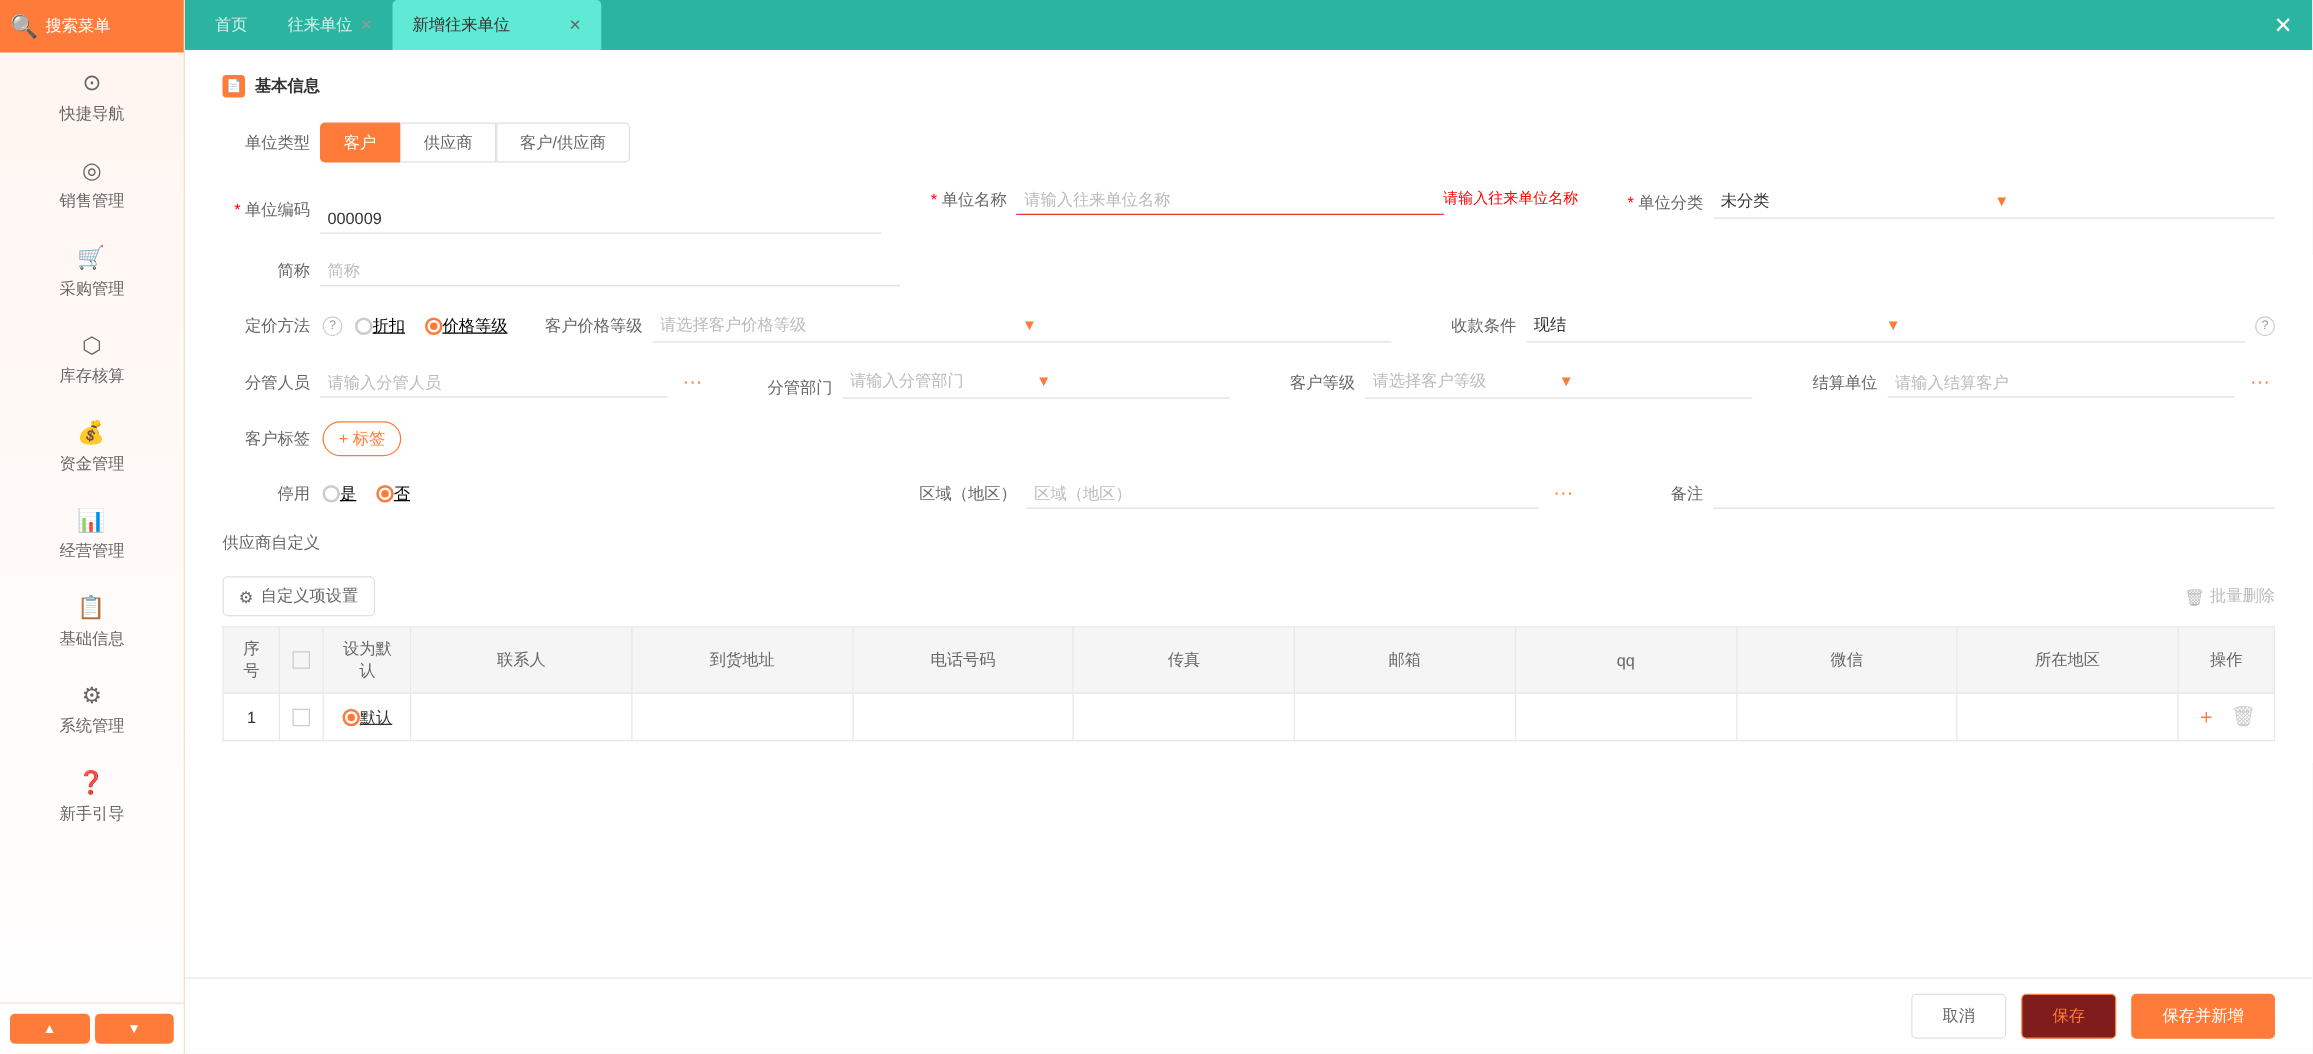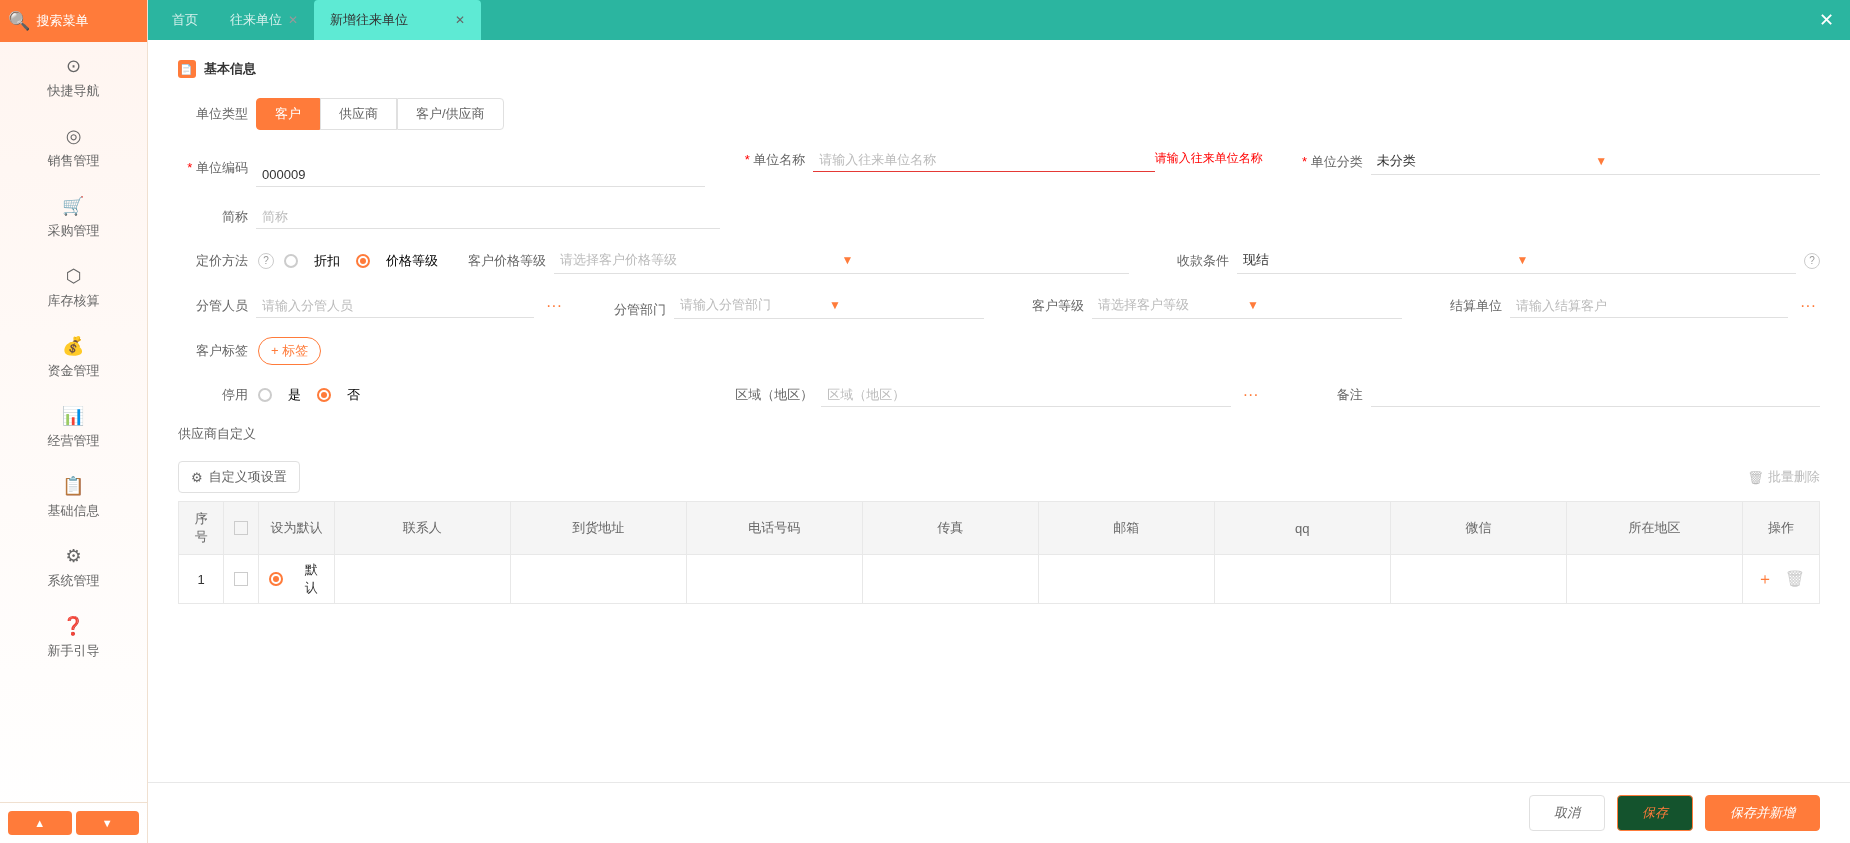--- a/index.html
+++ b/index.html
@@ -212,21 +212,21 @@
     .unit-type-btn.active {
       background: #ff7b3a;
       color: white;
       border-color: #ff7b3a;
     }
     .unit-type-btn:first-child { border-radius: 4px 0 0 4px; }
     .unit-type-btn:last-child { border-radius: 0 4px 4px 0; }
 
     
     .radio-group { display: flex; align-items: center; gap: 16px; }
-    .radio-item { display: flex; align-items: center; gap: 16px; cursor: pointer; font-size: 13px; }
+    .radio-item { display: flex; align-items: center; gap: 0; cursor: pointer; font-size: 13px; text-decoration: underline; }
     .radio-circle {
       width: 14px; height: 14px;
       border-radius: 50%;
       border: 2px solid #ccc;
       display: flex; align-items: center; justify-content: center;
     }
     .radio-circle.checked { border-color: #ff7b3a; }
     .radio-circle.checked::after {
       content: '';
       width: 6px; height: 6px;
@@ -338,29 +338,28 @@
       display: flex;
       justify-content: flex-end;
       gap: 12px;
     }
     .btn {
       padding: 8px 24px;
       border-radius: 4px;
       font-size: 13px;
       cursor: pointer;
       border: 1px solid transparent;
-      font-style: italic;
     }
     .btn-default {
       background: white;
       border-color: #e0e0e0;
       color: #666;
     }
     .btn-primary {
-      background: #14532d;
+      background: #7f1d1d;
       border-color: #ff7b3a;
       color: #ff7b3a;
     }
     .btn-orange {
       background: #ff7b3a;
       color: white;
       border-color: #ff7b3a;
     }
 
     .form-input-wrapper {

